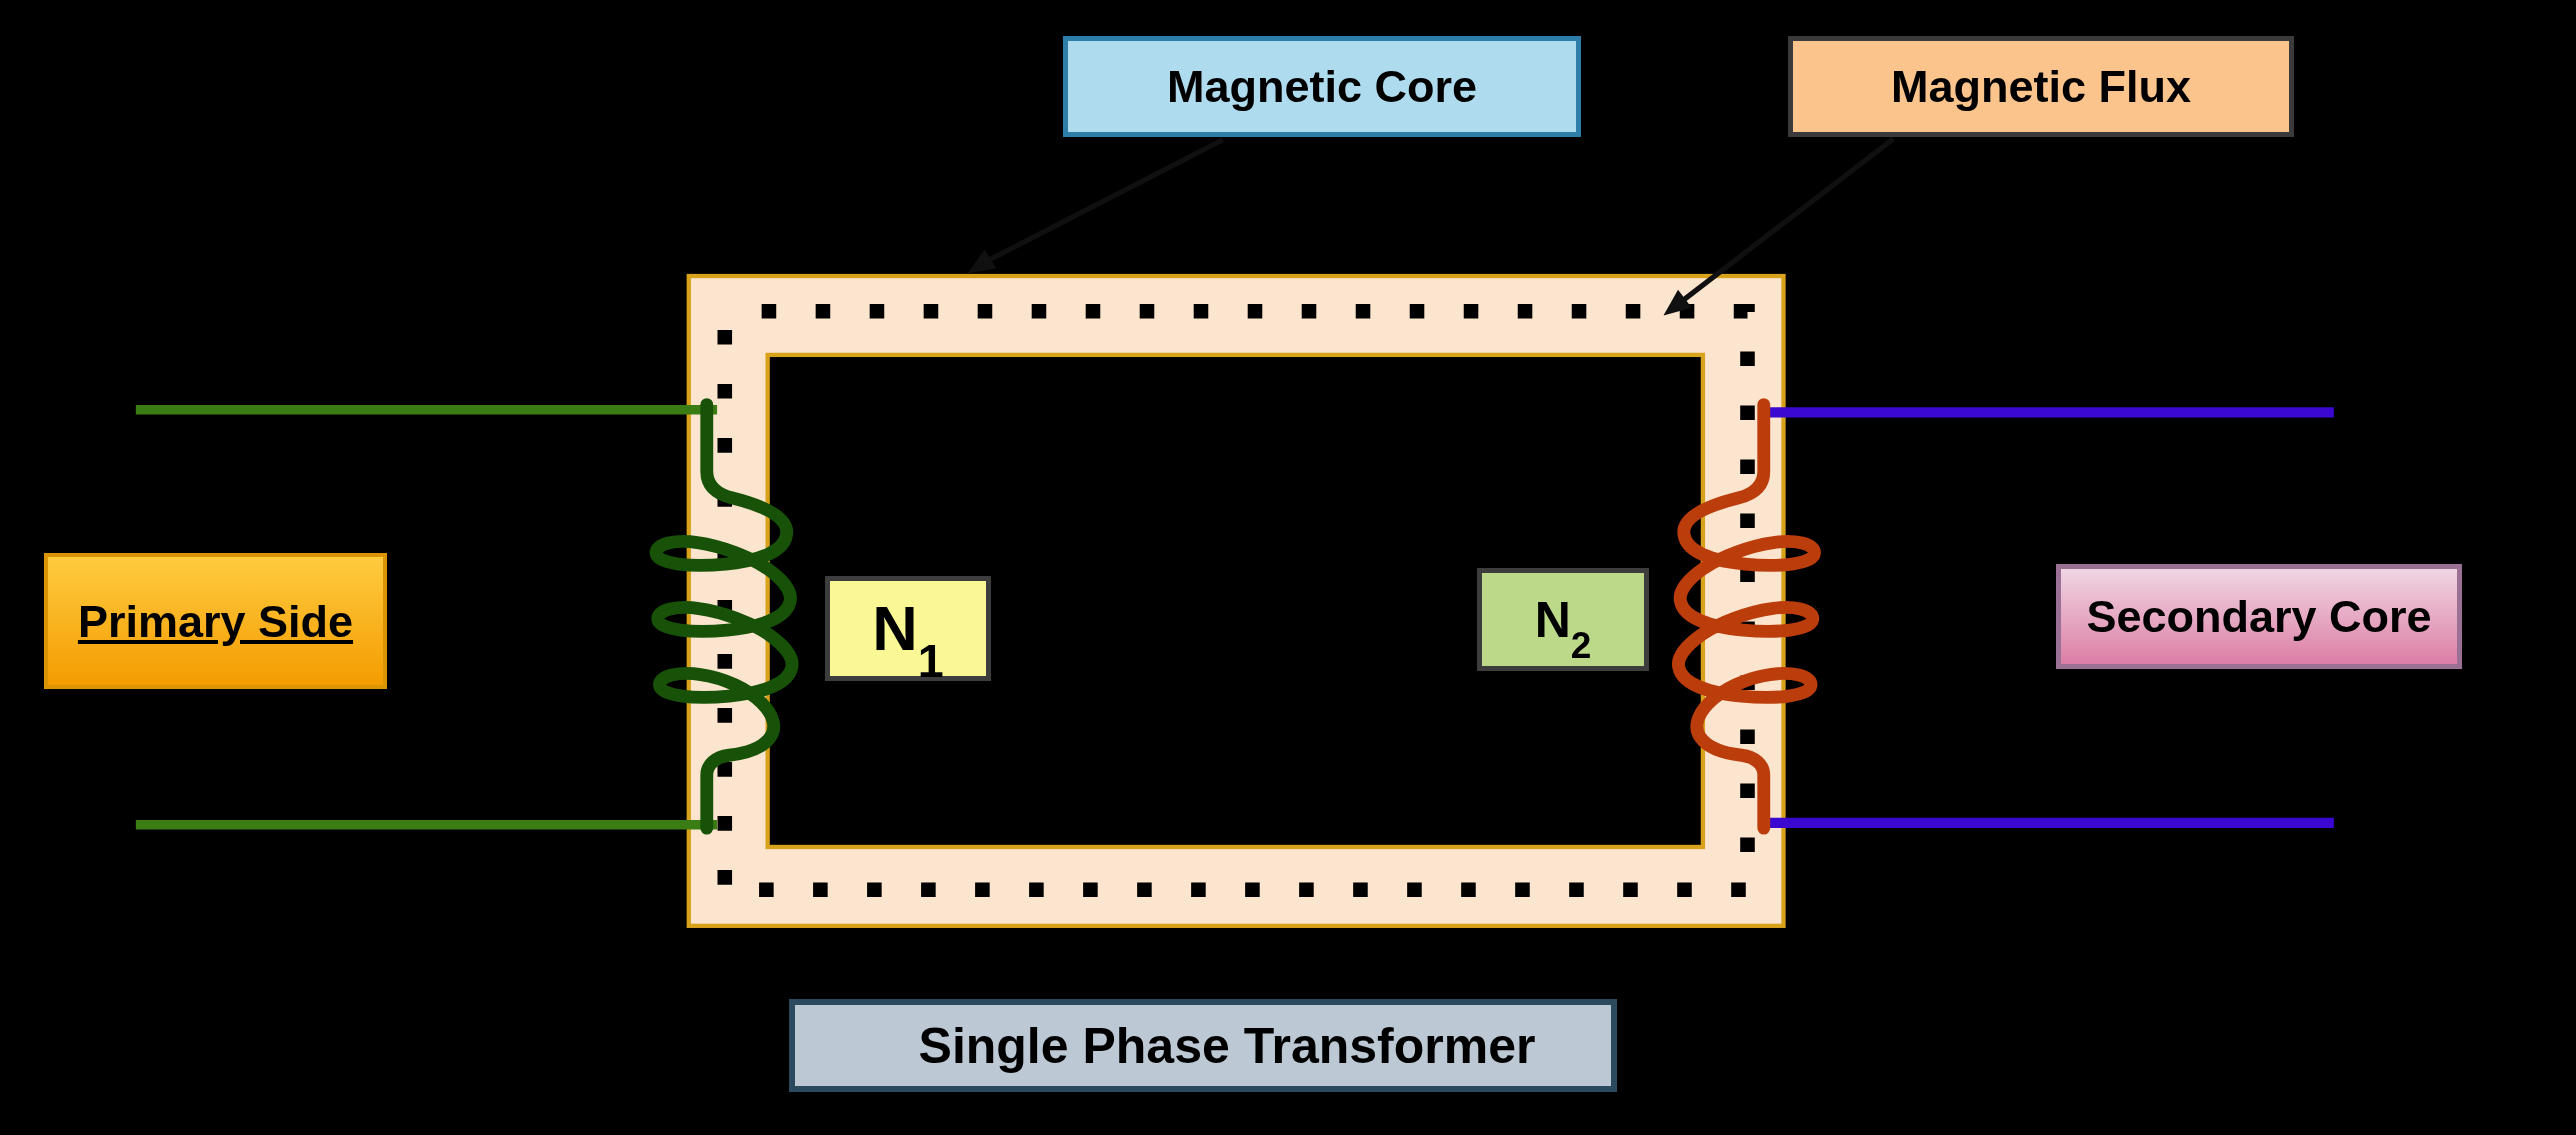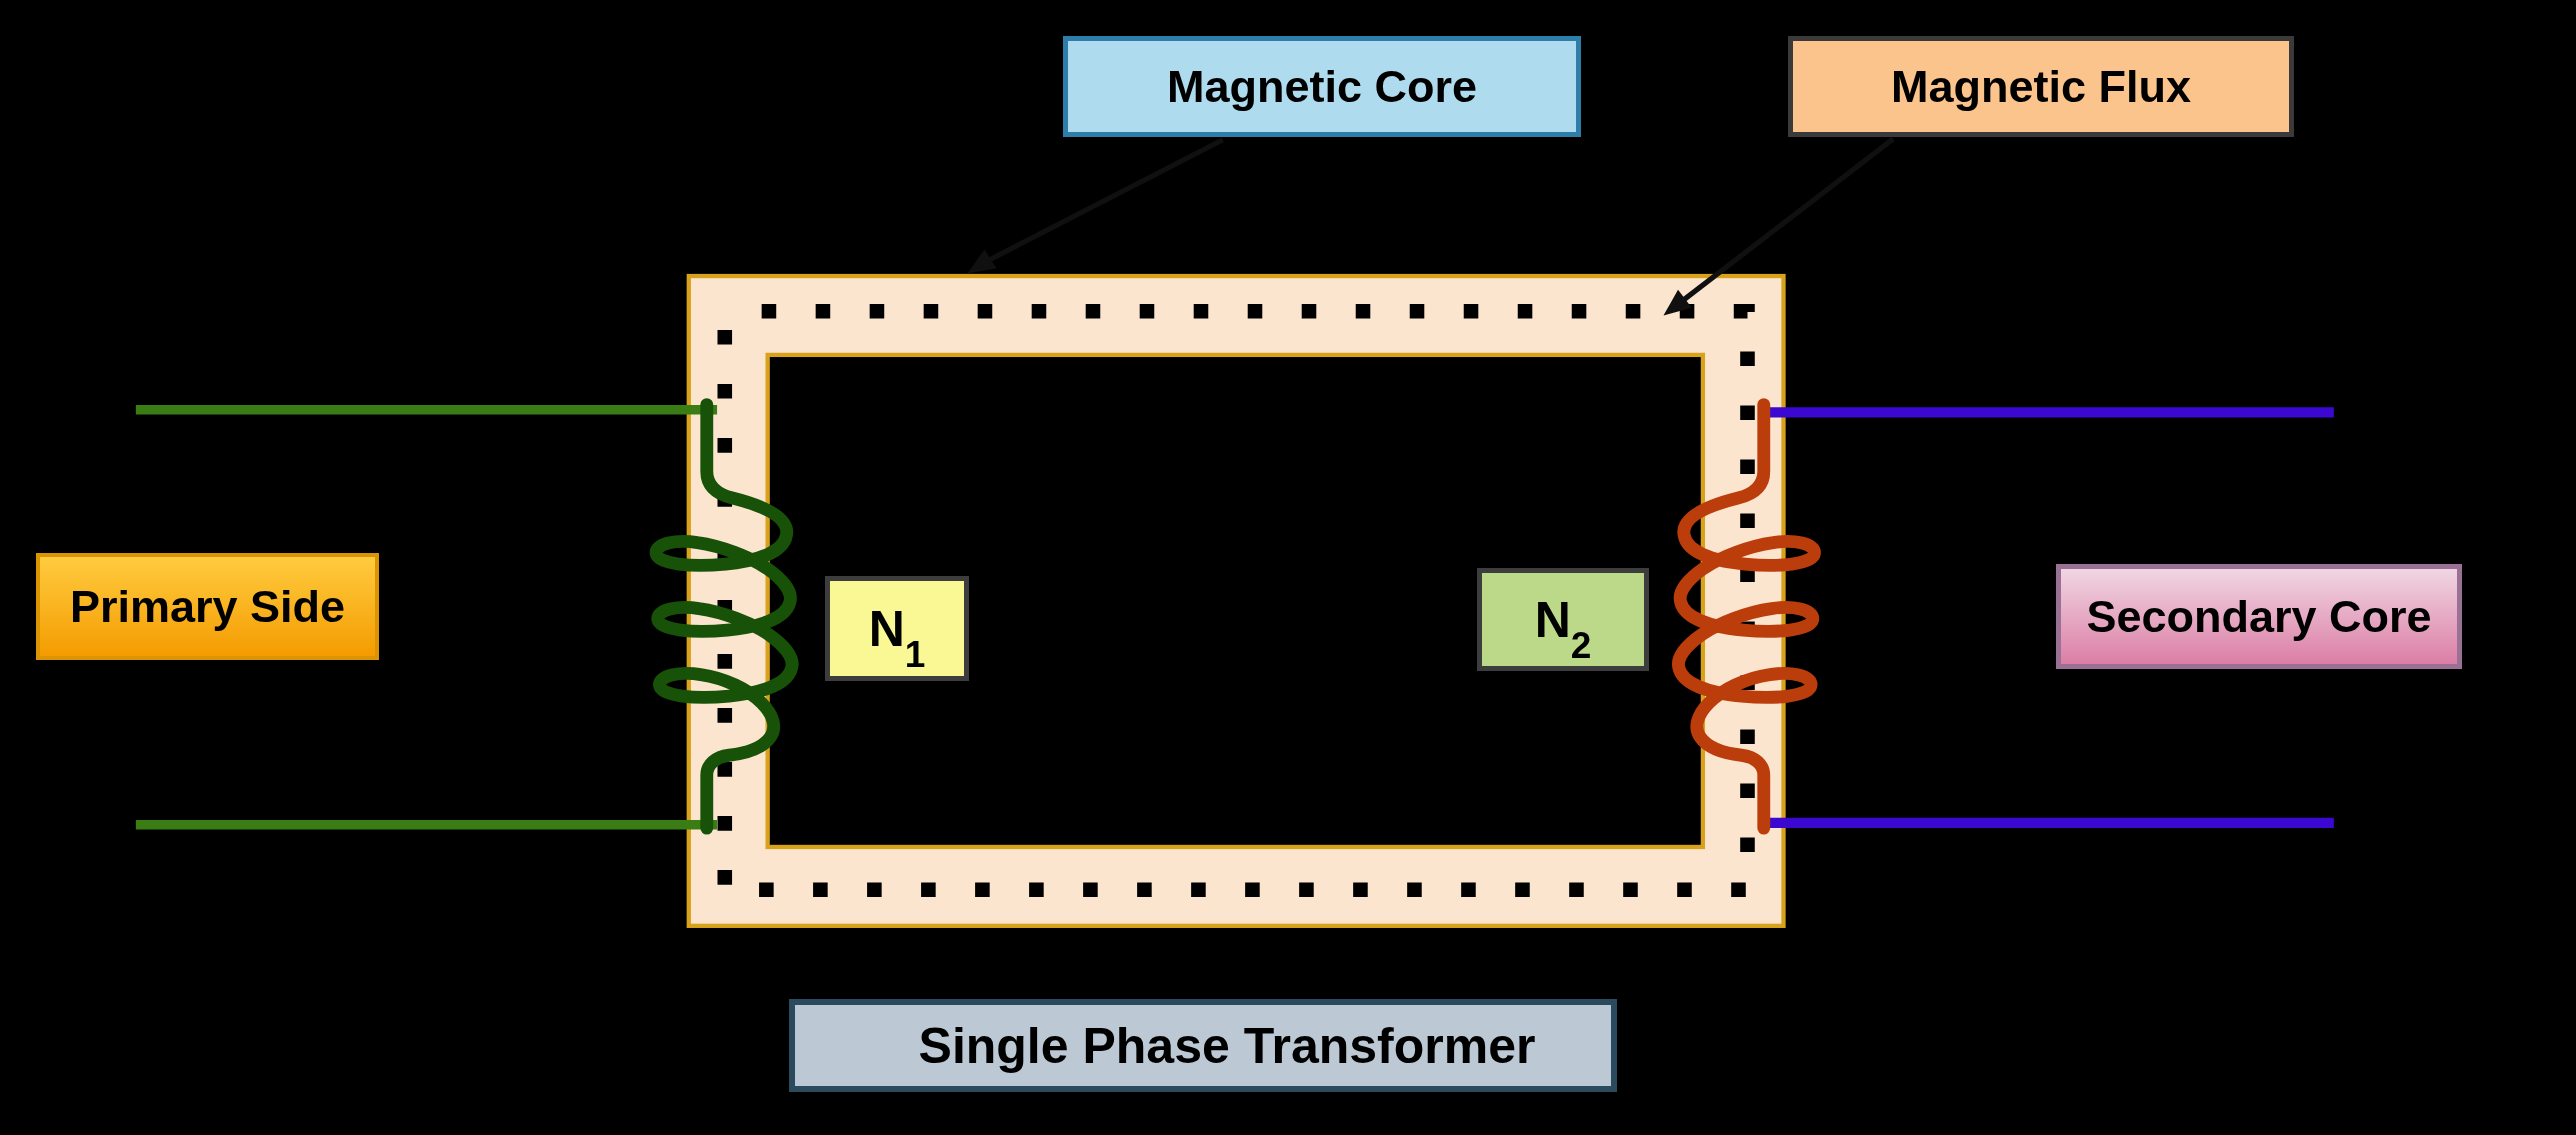--- a/index.html
+++ b/index.html
@@ -31,24 +31,24 @@
     box-sizing:border-box;color:#000;font-weight:bold;font-size:45px;
     text-align:center;white-space:nowrap;line-height:1;
   }
   .box sub{font-size:0.74em;line-height:0;position:relative;top:0.28em;}
   #magnetic-core{left:1063px;top:36px;width:518px;height:101px;
     background:var(--magnetic-core-fill,#AEDCEE);
     border:5.1px solid var(--magnetic-core-border,#2D7EA8);}
   #magnetic-flux{left:1788px;top:36px;width:506px;height:101px;
     background:var(--magnetic-flux-fill,#FAC48C);
     border:5.1px solid var(--magnetic-flux-border,#3A3A3A);}
-  #primary-side{left:36px;top:553px;width:343px;height:107px;
+  #primary-side{left:44px;top:553px;width:343px;height:136px;
     background:linear-gradient(var(--primary-label-top,#FFCB3F),var(--primary-label-bottom,#F49C01));
-    border:4.3px solid var(--primary-label-border,#DB9502);}
-  #n1{left:825px;top:576px;width:144px;height:105px;font-size:50px;
+    border:4.3px solid var(--primary-label-border,#DB9502);text-decoration:underline;}
+  #n1{left:825px;top:576px;width:166px;height:105px;font-size:63px;
     background:var(--n1-fill,#FAF894);
     border:5.1px solid var(--n-border,#3D3D3D);}
   #n2{left:1477px;top:568px;width:172px;height:103px;font-size:50px;
     background:var(--n2-fill,#BCD98A);
     border:5.1px solid var(--n-border,#3D3D3D);}
   #secondary-side{left:2056px;top:564px;width:406px;height:105px;
     background:linear-gradient(var(--secondary-label-top,#F0D6E2),var(--secondary-label-bottom,#DC7EA6));
     border:5.1px solid var(--secondary-label-border,#9A7095);}
   #transformer-title{left:789px;top:999px;width:828px;height:93px;font-size:50px;
     background:var(--title-fill,#BCC9D4);

